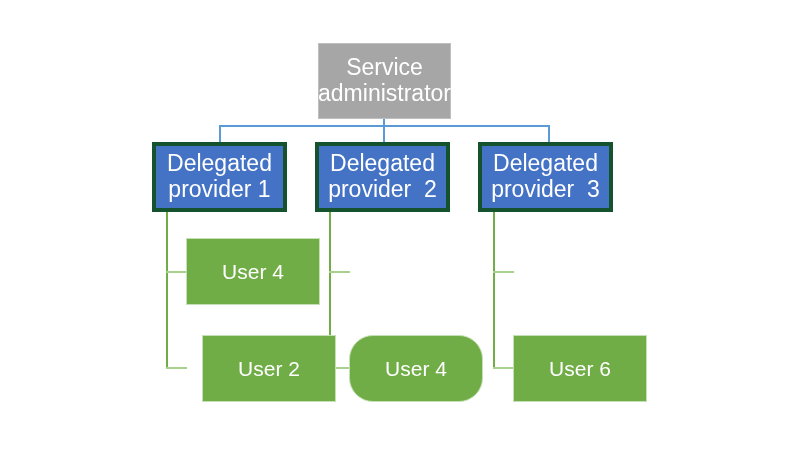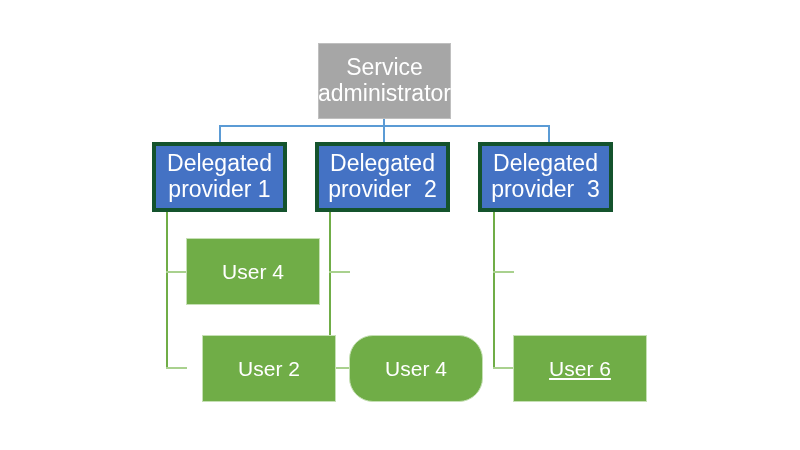--- a/index.html
+++ b/index.html
@@ -84,15 +84,15 @@
   <div class="gconn gconn-h" style="left:329px; top:367px; width:21px;"></div>
 
   <div class="gconn gconn-v" style="left:493px; top:212px; height:157px;"></div>
   <div class="gconn gconn-h" style="left:493px; top:271px; width:21px;"></div>
   <div class="gconn gconn-h" style="left:493px; top:367px; width:21px;"></div>
 
   <div class="node node-user" style="left:186px; top:238px; width:134px; height:67px;">User 4</div>
 
   <div class="node node-user" style="left:202px; top:335px; width:134px; height:67px;">User 2</div>
   <div class="node node-user" style="left:349px; top:335px; width:134px; height:67px;border-radius:24px;">User 4</div>
-  <div class="node node-user" style="left:513px; top:335px; width:134px; height:67px;text-decoration:underline;">User 6</div>
+  <div class="node node-user" style="left:513px; top:335px; width:134px; height:67px;">User 6</div>
 
 </div>
 
 </body></html>

